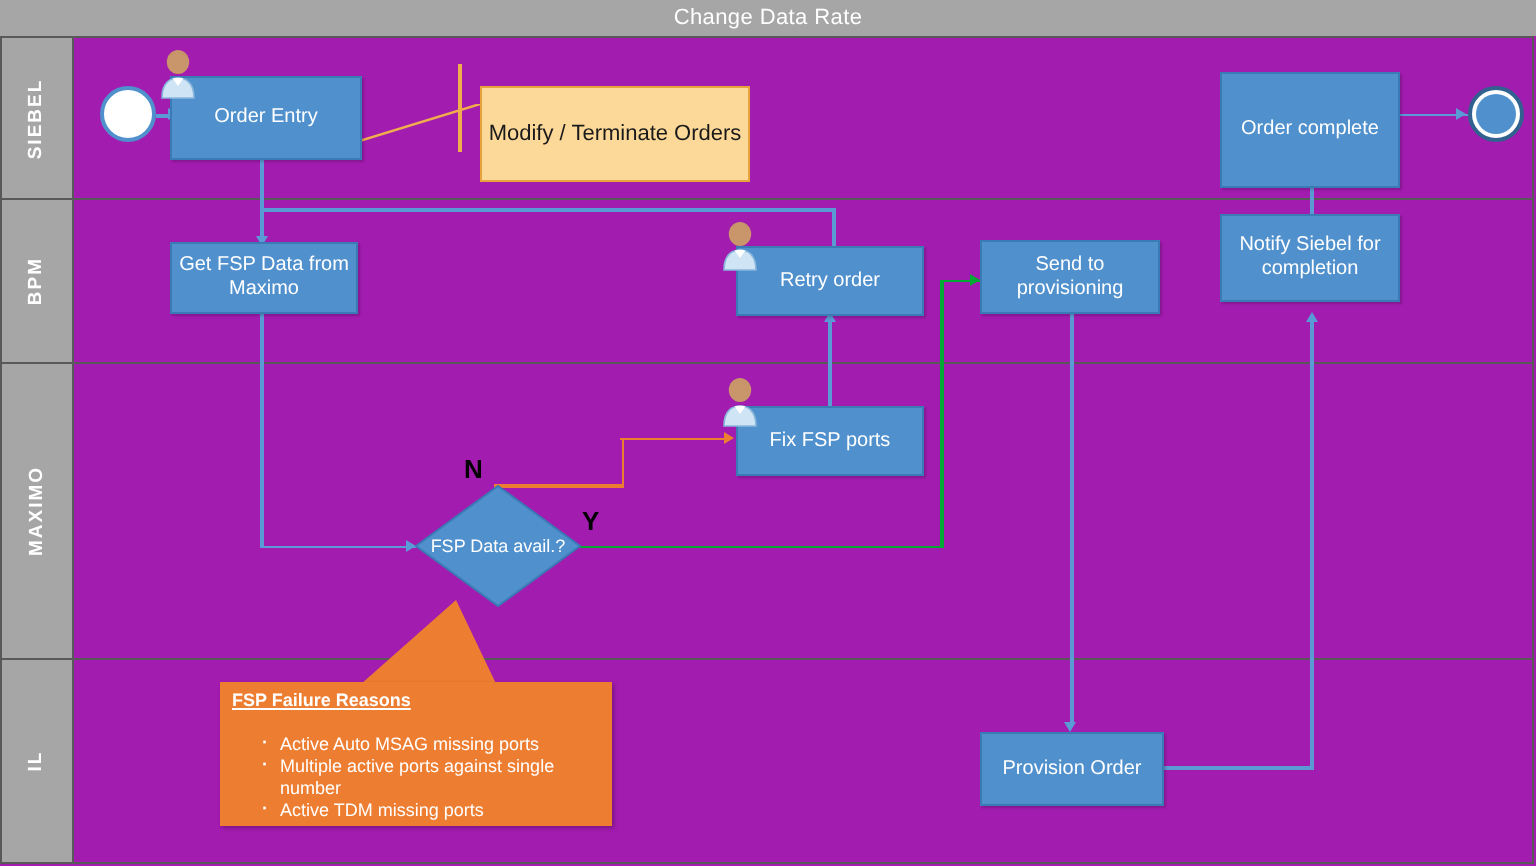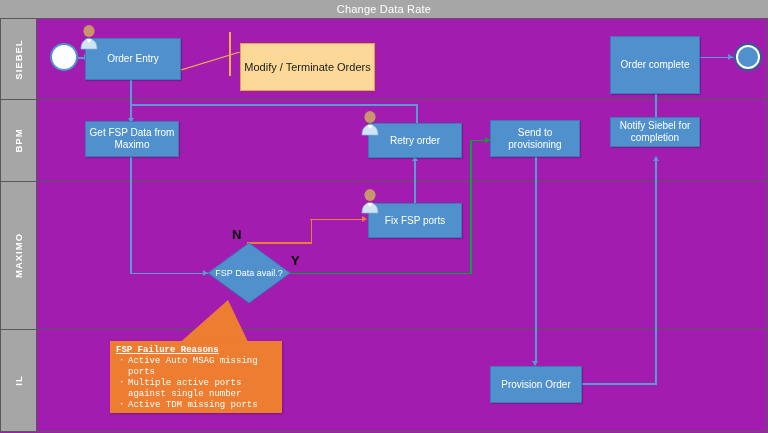--- a/index.html
+++ b/index.html
@@ -63,21 +63,21 @@
   .arrow.right.green{border-left-color:#00a933;}
 
   
   .branch-label{position:absolute;color:#000000;font-size:13px;font-weight:bold;}
 
   
   .callout{position:absolute;background:#ed7d31;color:#ffffff;
            box-sizing:border-box;padding:4px 6px 4px 6px;
            box-shadow:1px 1px 2px rgba(0,0,0,.25);}
   .callout h4{margin:0 0 1px 0;font-size:9px;font-weight:bold;text-decoration:underline;}
-  .callout ul{margin:0;padding:0 0 0 10px;list-style:none;}
+  .callout ul{margin:12px;padding:0 0 0 10px;list-style:none;}
   .callout li{font-size:9px;line-height:11px;position:relative;padding-left:2px;}
   .callout li:before{content:"\00B7";position:absolute;left:-7px;top:-1px;font-weight:bold;}
   .callout-tail{position:absolute;}
 
   
   .person{position:absolute;width:22px;height:26px;}
 </style>
 </head>
 <body>
 
@@ -201,21 +201,21 @@
       <path d="M5.4 6.2 C5.4 1.4 16.6 1.4 16.6 6.2 C16.6 3.8 14 2.6 11 2.6 C8 2.6 5.4 3.8 5.4 6.2 Z" fill="#6d6257"></path>
       <path d="M3 25 C3 17.5 7 15 11 15 C15 15 19 17.5 19 25 Z" fill="#cfe4f5" stroke="#8ab6dc" stroke-width="0.8"></path>
       <path d="M8.3 15.2 L11 19 L13.7 15.2 C12.9 14.7 9.1 14.7 8.3 15.2 Z" fill="#ffffff"></path>
     </svg>
   </div>
 
   <div class="node shadow" style="left:490px;top:120px;width:90px;height:37px;">
     <span>Send to provisioning</span>
   </div>
 
-  <div class="node shadow" style="left:610px;top:117px;width:90px;height:30px;justify-content:center;">
+  <div class="node shadow" style="left:610px;top:107px;width:90px;height:44px;justify-content:center;">
     <span>Notify Siebel for completion</span>
   </div>
 
   <div class="node shadow" style="left:368px;top:203px;width:94px;height:35px;">
     <span>Fix FSP ports</span>
   </div>
   <div class="person" style="left:359px;top:188px;">
     <svg width="22" height="26" viewBox="0 0 22 26">
       <ellipse cx="11" cy="7" rx="5.6" ry="6" fill="#c9956a"></ellipse>
       <path d="M5.4 6.2 C5.4 1.4 16.6 1.4 16.6 6.2 C16.6 3.8 14 2.6 11 2.6 C8 2.6 5.4 3.8 5.4 6.2 Z" fill="#6d6257"></path>
@@ -231,21 +231,21 @@
     <div class="diamond-label">FSP Data avail.?</div>
   </div>
 
   <div class="branch-label" style="left:232px;top:227px;">N</div>
   <div class="branch-label" style="left:291px;top:253px;">Y</div>
 
   <svg class="callout-tail" style="left:140px;top:300px;" width="130" height="46">
     <polygon points="88,0 36,46 110,46" fill="#ed7d31"></polygon>
   </svg>
 
-  <div class="callout" style="left:110px;top:341px;width:172px;height:72px;font-family:Liberation Mono, monospace;">
+  <div class="callout" style="left:110px;top:341px;width:196px;height:72px;">
     <h4>FSP Failure Reasons</h4>
     <ul>
       <li>Active Auto MSAG missing ports</li>
       <li>Multiple active ports against single number</li>
       <li>Active TDM missing ports</li>
     </ul>
   </div>
 
   <div class="node shadow" style="left:490px;top:366px;width:92px;height:37px;">
     <span>Provision Order</span>

